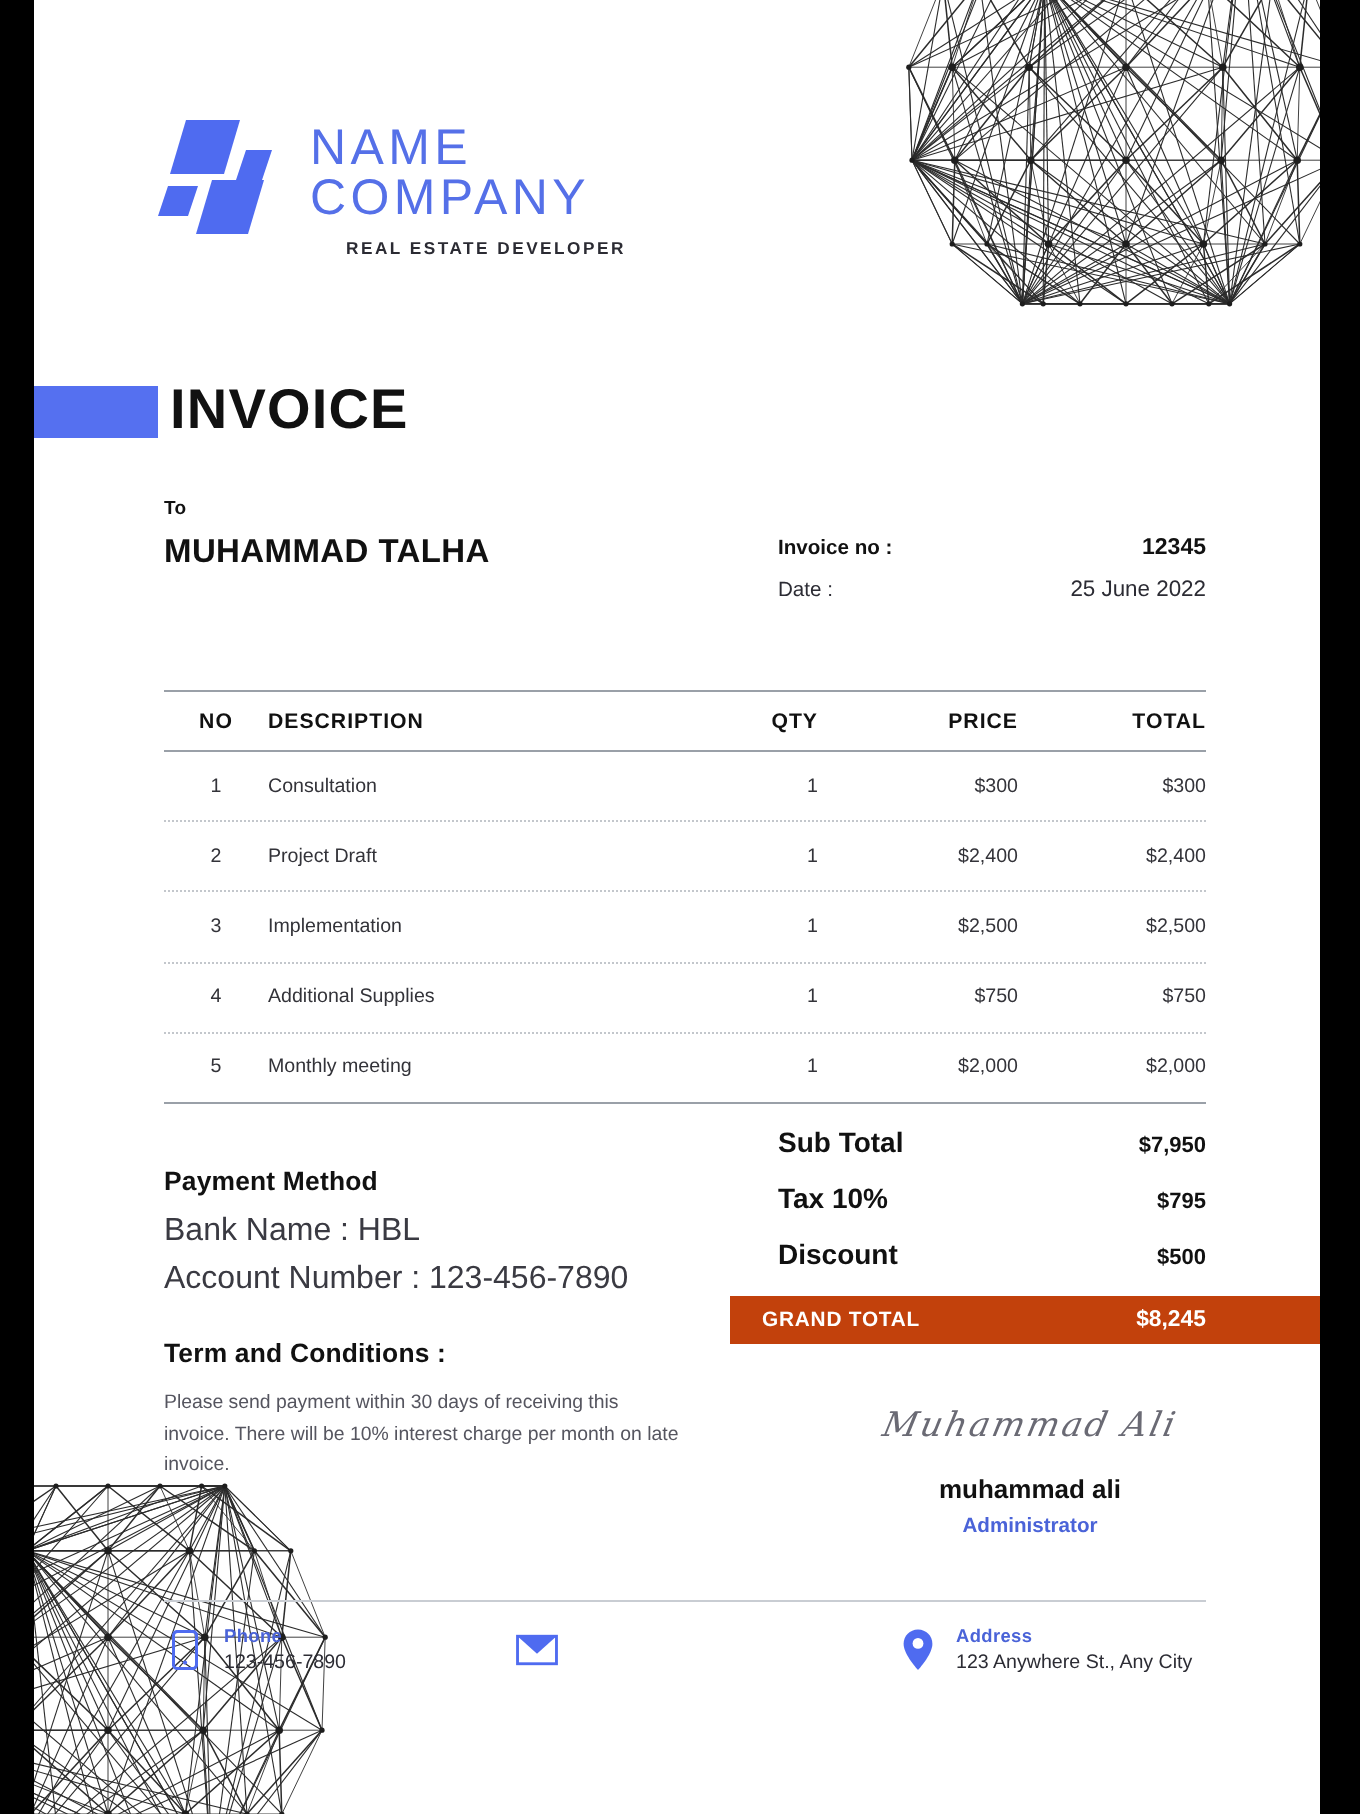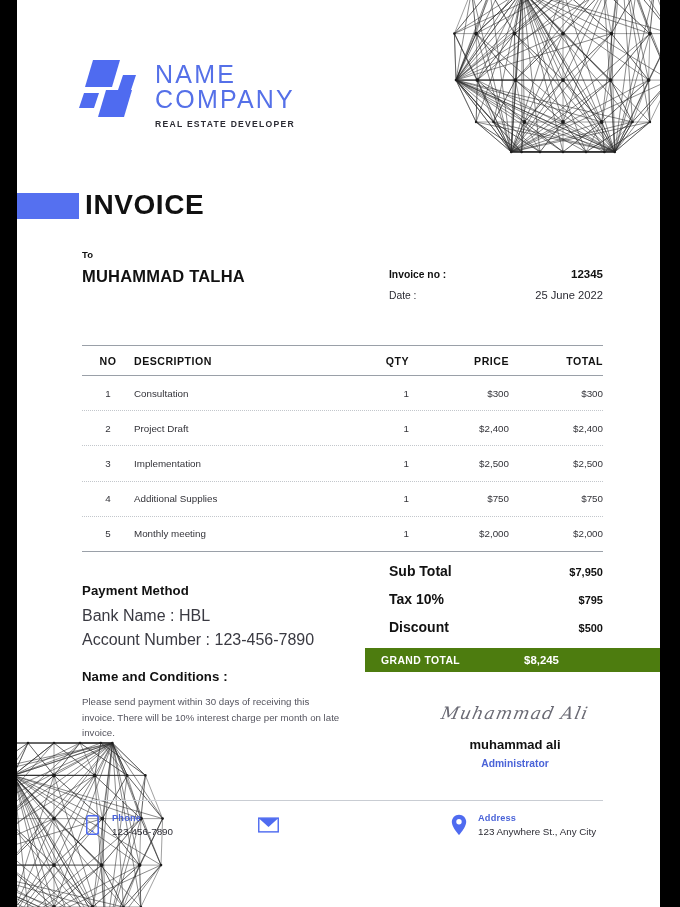--- a/index.html
+++ b/index.html
@@ -55,21 +55,21 @@
   .logo-text { padding-top: 5px; }
   .logo-name {
     font-size: 25px;
     line-height: 25px;
     letter-spacing: 2.2px;
     color: #5570E8;
     font-weight: 400;
   }
   .logo-tag {
     margin-top: 7px;
-    margin-left: 0;
+    margin-left: 18px;
     font-size: 8.6px;
     letter-spacing: 1.25px;
     color: #2b2b33;
     font-weight: 600;
   }
 
   
   .invoice-bar {
     position: absolute;
     left: 0px;
@@ -179,23 +179,24 @@
   }
   .totals-key { font-size: 14px; font-weight: 700; color: #111111; }
   .totals-val { font-size: 11px; font-weight: 700; color: #111111; }
 
   .grand {
     position: absolute;
     left: 348px;
     top: 648px;
     width: 295px;
     height: 24px;
-    background: #4d7c0f;
+    background: #c2410c;
     display: flex;
     align-items: center;
+    gap: 44px;
   }
   .grand-key {
     margin-left: 16px;
     font-size: 10.4px;
     font-weight: 700;
     color: #ffffff;
     letter-spacing: .4px;
   }
   .grand-val {
     margin-left: 64px;
@@ -1086,21 +1087,21 @@
       <span class="grand-val">$8,245</span>
     </div>
 
     <div class="payment">
       <div class="sec-title">Payment Method</div>
       <div class="payment-line">Bank Name : HBL</div>
       <div class="payment-line">Account Number : 123-456-7890</div>
     </div>
 
     <div class="terms">
-      <div class="sec-title">Name and Conditions :</div>
+      <div class="sec-title">Term and Conditions :</div>
       <div class="terms-body">Please send payment within 30 days of receiving this invoice. There will be 10% interest charge per month on late invoice.</div>
     </div>
 
     <div class="sign">
       <div class="sign-script">Muhammad Ali</div>
       <div class="sign-name">muhammad ali</div>
       <div class="sign-role">Administrator</div>
     </div>
 
     <div class="footer-rule"></div>

